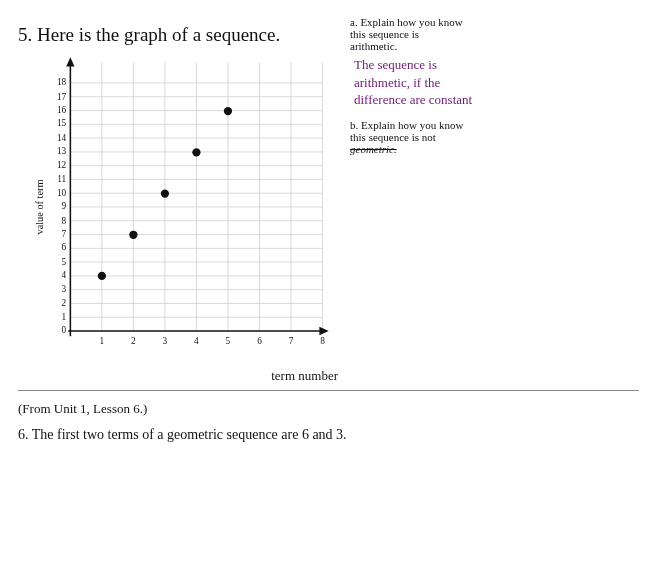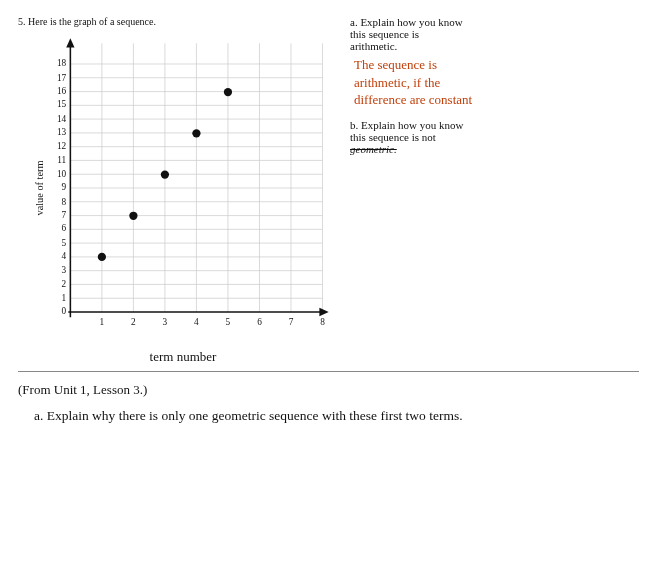--- a/index.html
+++ b/index.html
@@ -19,49 +19,50 @@
       margin-bottom: 18px;
     }
     .problem-5-left {
       flex: 0 0 320px;
     }
     .problem-5-right {
       flex: 1;
       padding-top: 0px;
     }
     .problem-label {
-      font-size: 10px;
+      font-size: 19px;
       margin-bottom: 6px;
+      margin-top: 8px;
     }
     
     .graph-container {
       position: relative;
       width: 310px;
       height: 320px;
       margin-left: 10px;
     }
     svg.graph {
       width: 310px;
       height: 310px;
     }
     .graph-xlabel {
-      text-align: center;
+      text-align: right;
       font-size: 13px;
       margin-top: 2px;
     }
     
     .part-label {
       font-size: 11px;
       margin-bottom: 4px;
       font-family: serif;
     }
     .handwritten {
       font-family: 'Comic Sans MS', 'Chalkboard SE', cursive;
       font-size: 13px;
-      color: #c2410c;
+      color: #701a75;
       line-height: 1.35;
       margin-bottom: 10px;
       margin-left: 4px;
     }
     .crossed {
       text-decoration: line-through;
       display: inline;
       font-style: italic;
     }
     .divider {
@@ -187,17 +188,17 @@
       arithmetic, if the<br>
       difference are constant
     </div>
 
     <div class="part-label">b. Explain how you know<br>this sequence is not<br><span class="crossed">geometric.</span></div>
   </div>
 </div>
 
 <hr class="divider">
 
-<div class="from-unit">(From Unit 1, Lesson 3.)</div>
+<div class="from-unit">(From Unit 1, Lesson 6.)</div>
 
 <div class="problem-6">
-  <div class="sub-part">a. Explain why there is only one geometric sequence with these first two terms.</div>
+  <div class="problem-6-label">6. The first two terms of a geometric sequence are 6 and 3.</div>
 </div>
 
 </body></html>

